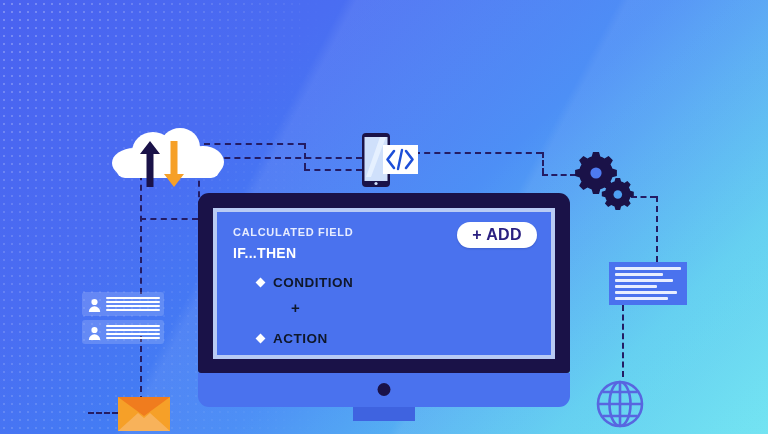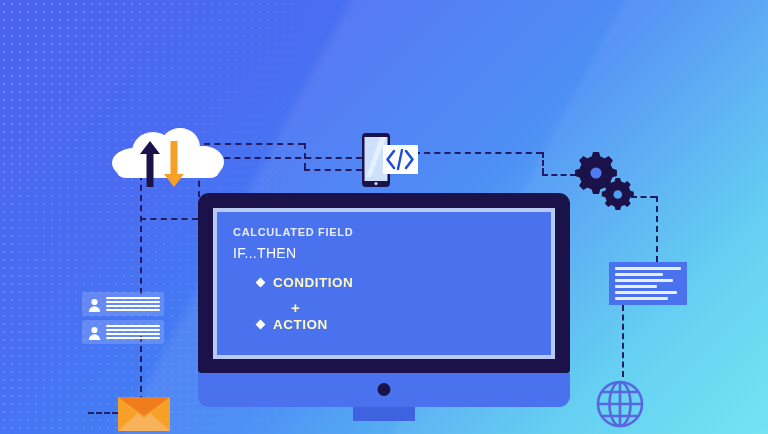--- a/index.html
+++ b/index.html
@@ -238,55 +238,55 @@
 
   .scr-label {
     color: #e6ecff;
     font-size: 11px;
     font-weight: 700;
     letter-spacing: 0.7px;
   }
   .scr-ifthen {
     color: #ffffff;
     font-size: 14px;
-    font-weight: 400;
+    font-weight: 700;
     letter-spacing: 0.3px;
     margin-top: 7px;
   }
   .add-btn {
     position: absolute;
     right: 14px; top: 10px;
     background: #ffffff;
     border-radius: 16px;
     padding: 5px 15px;
     color: #2a2080;
     font-size: 16px;
     font-weight: 700;
     letter-spacing: 0.4px;
     line-height: 1;
     cursor: pointer;
     box-shadow: 0 1px 2px rgba(10,16,60,0.18);
   }
   .scr-row {
     display: flex;
     align-items: center;
-    color: #fef9c3;
+    color: #0f172a;
     font-weight: 700;
     text-align: center;
   }
   .scr-row .dia {
     width: 7px; height: 7px;
     background: #ffffff;
     transform: rotate(45deg);
     margin-right: 9px;
     flex: 0 0 auto;
   }
   .row-cond { margin-top: 14px; margin-left: 24px; font-size: 13.5px; letter-spacing: 0.5px; }
   .row-add  { margin-top: 10px; margin-left: 58px; font-size: 13.5px; letter-spacing: 0.1px; }
-  .row-act  { margin-top: 2px; margin-left: 24px; font-size: 13.5px; letter-spacing: 0.5px; }
+  .row-act  { margin-top: 16px; margin-left: 24px; font-size: 13.5px; letter-spacing: 0.5px; }
   .plus-g {
     margin-right: 11px;
     font-size: 15px;
     font-weight: 700;
     line-height: 1;
   }
 </style>
 </head>
 <body>
 
@@ -426,20 +426,21 @@
   </div>
 
   <div class="monitor">
     <div class="bezel">
       <div class="inner">
         <div class="screen">
 
           <div class="scr-label">CALCULATED FIELD</div>
           <div class="scr-ifthen">IF...THEN</div>
 
+          <div class="add-btn">+ ADD</div>
 
           <div class="scr-row row-cond">
             <span class="dia"></span>
             <span>CONDITION</span>
           </div>
 
           <div class="scr-row row-add">
             <span class="plus-g">+</span>
           </div>
 

